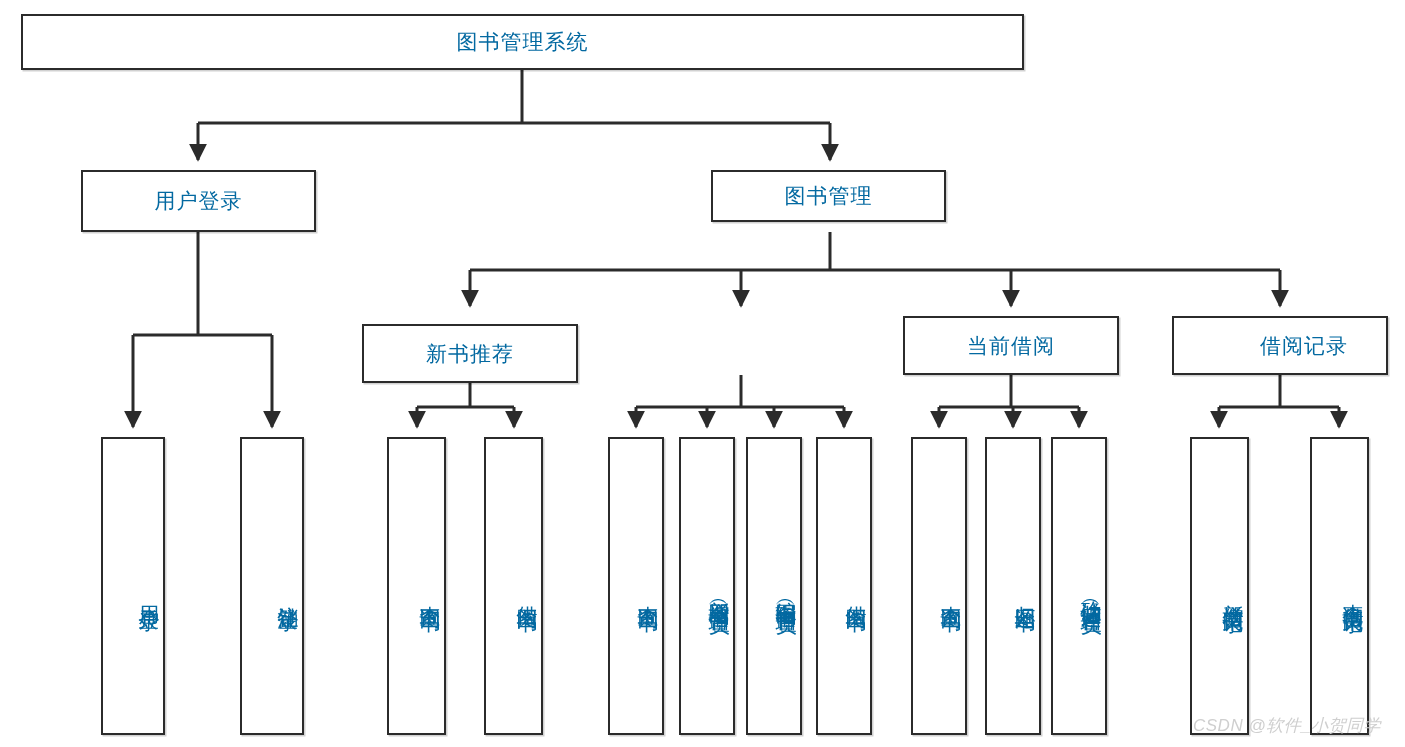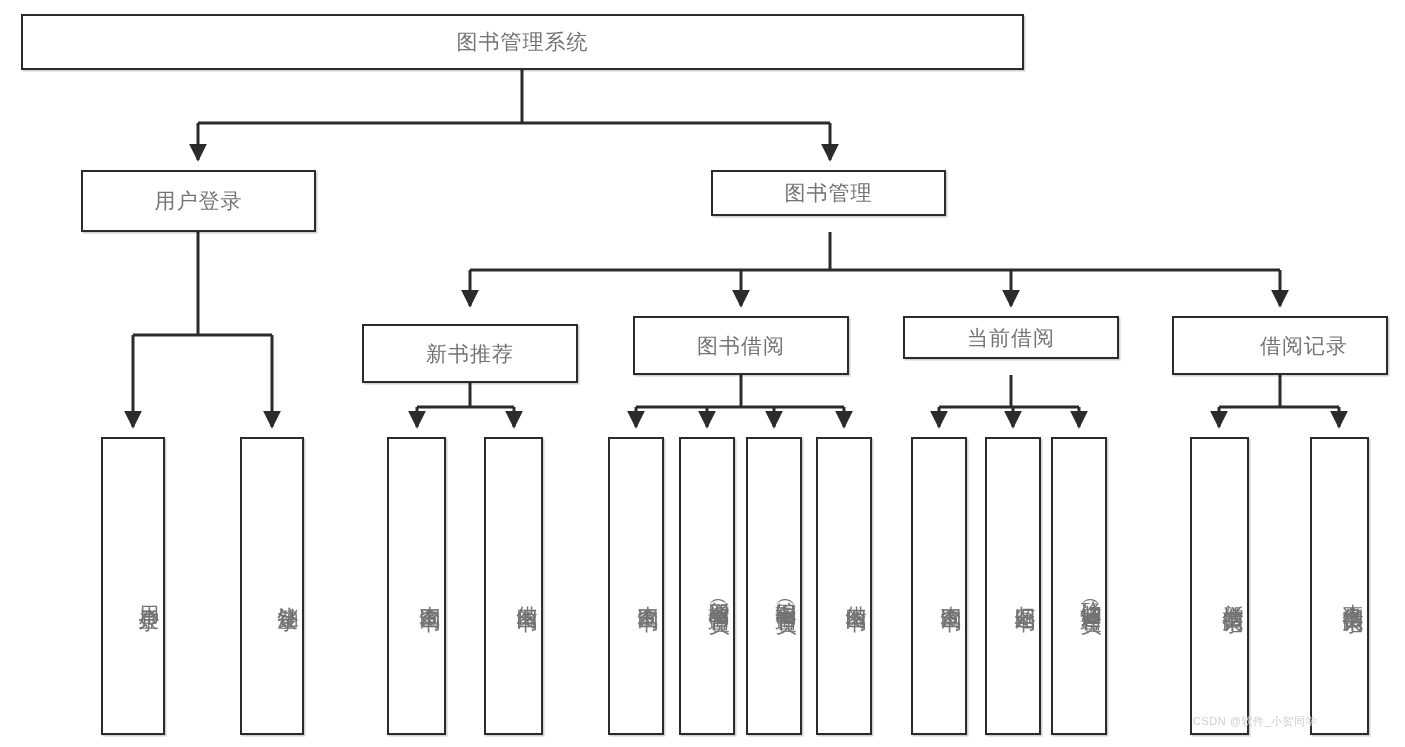--- a/index.html
+++ b/index.html
@@ -26,43 +26,44 @@
   }
   .node {
     position: absolute;
     box-sizing: border-box;
     background: #ffffff;
     border: 2.5px solid #2b2b2b;
     box-shadow: 1.5px 1.5px 0 rgba(0,0,0,0.18);
     display: flex;
     align-items: center;
     justify-content: center;
-    color: #737373;
+    color: #0369a1;
   }
   .node.horiz {
     font-size: 21px;
     letter-spacing: 1px;
     line-height: 1.1;
   }
   .node.vert {
     writing-mode: vertical-rl;
     text-orientation: upright;
     font-size: 21px;
     letter-spacing: 2px;
     padding-top: 14px;
     align-items: flex-start;
     justify-content: center;
   }
   .watermark {
     position: absolute;
     color: #cfcfcf;
-    font-size: 11px;
+    font-size: 17px;
     letter-spacing: 0.5px;
     white-space: nowrap;
     pointer-events: none;
+    font-style: italic;
   }
 </style>
 </head>
 <body>
 
 <div id="canvas">
 
   <svg id="edges" viewBox="0 0 1405 747" xmlns="http://www.w3.org/2000/svg">
     <defs>
       <marker id="arrow" viewBox="0 0 10 10" refX="9" refY="5" markerWidth="6" markerHeight="6" orient="auto-start-reverse">
@@ -110,25 +111,24 @@
       <path d="M 1280 375 L 1280 407"></path>
       <path d="M 1219 407 L 1339 407"></path>
       <path d="M 1219 407 L 1219 427" marker-end="url(#arrow)"></path>
       <path d="M 1339 407 L 1339 427" marker-end="url(#arrow)"></path>
     </g>
   </svg>
 
   <div class="node horiz" id="node-root" style="left: 21px; top: 14px; width: 1003px; height: 56px;">图书管理系统</div>
 
   <div class="node horiz" id="node-l1-0" style="left: 81px; top: 170px; width: 235px; height: 62px;">用户登录</div>
-  <div class="node horiz" id="node-l1-1" style="left: 711px; top: 170px; width: 235px; height: 46px;">图书管理</div>
+  <div class="node horiz" id="node-l1-1" style="left: 711px; top: 170px; width: 235px; height: 52px;">图书管理</div>
 
   <div class="node horiz" id="node-l2-0" style="left: 362px; top: 316px; width: 216px; height: 59px; margin-top: 8px;">新书推荐</div>
-  <div class="node horiz" id="node-l2-1" style="left: 633px; top: 316px; width: 216px; height: 59px;">图书借阅</div>
-  <div class="node horiz" id="node-l2-2" style="left: 903px; top: 316px; width: 216px; height: 43px;">当前借阅</div>
+  <div class="node horiz" id="node-l2-2" style="left: 903px; top: 316px; width: 216px; height: 59px;">当前借阅</div>
   <div class="node horiz" id="node-l2-3" style="left: 1172px; top: 316px; width: 216px; height: 59px; padding-left: 48px;">借阅记录</div>
 
   <div class="node vert" id="node-leaf-0" style="left: 101px; top: 437px; width: 64px; height: 298px;">用户登录</div>
   <div class="node vert" id="node-leaf-1" style="left: 240px; top: 437px; width: 64px; height: 298px;">注销登录</div>
   <div class="node vert" id="node-leaf-2" style="left: 387px; top: 437px; width: 59px; height: 298px;">查询图书</div>
   <div class="node vert" id="node-leaf-3" style="left: 484px; top: 437px; width: 59px; height: 298px;">借阅图书</div>
   <div class="node vert" id="node-leaf-4" style="left: 608px; top: 437px; width: 56px; height: 298px;">查询图书</div>
   <div class="node vert" id="node-leaf-5" style="left: 679px; top: 437px; width: 56px; height: 298px;">新增图书（管理员）</div>
   <div class="node vert" id="node-leaf-6" style="left: 746px; top: 437px; width: 56px; height: 298px;">编辑图书（管理员）</div>
   <div class="node vert" id="node-leaf-7" style="left: 816px; top: 437px; width: 56px; height: 298px;">借阅图书</div>

